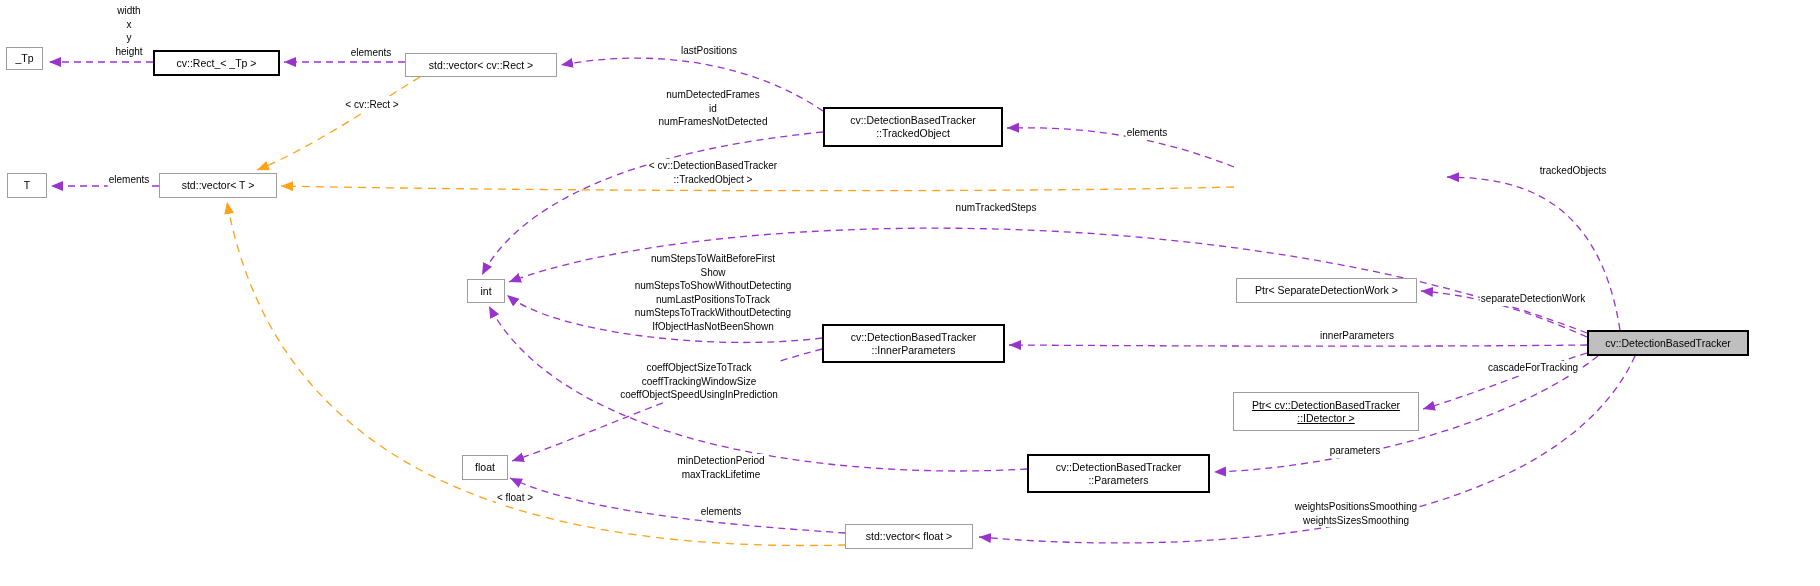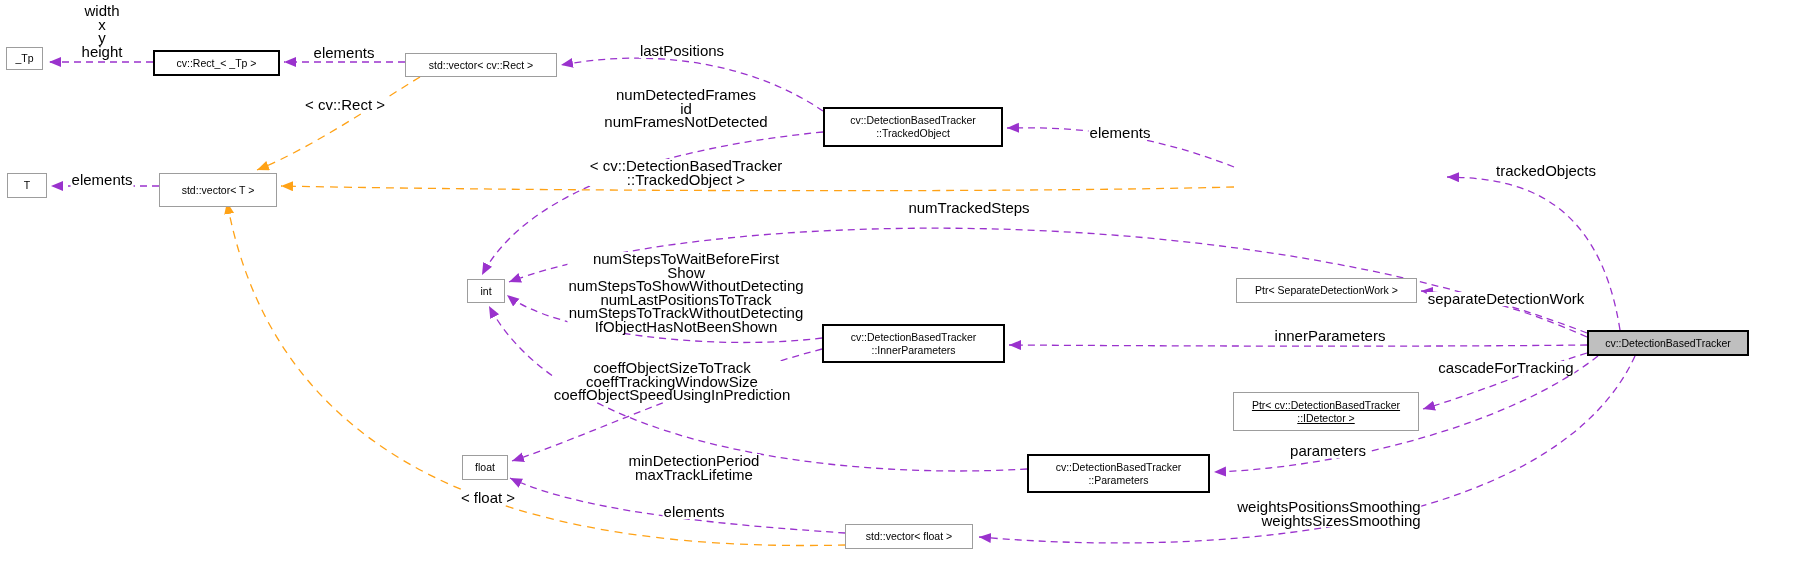--- a/index.html
+++ b/index.html
@@ -15,22 +15,22 @@
     position:absolute;box-sizing:border-box;background:#ffffff;
     border:1px solid #9d9d9d;
     display:flex;align-items:center;justify-content:center;
     text-align:center;font-size:10.5px;line-height:13px;white-space:pre-line;
     z-index:3;
   }
   .node.documented{border:2px solid #000000;}
   .node.main{border:2.5px solid #000000;background:#bfbfbf;}
   .elabel{
     position:absolute;transform:translateX(-50%);
-    font-size:15px;line-height:13.5px;white-space:pre-line;text-align:center;
-    background:#ffffff;padding:0 1px;z-index:2;
+    font-size:10px;line-height:13.5px;white-space:pre-line;text-align:center;
+    background:#ffffff;padding:0 1px;z-index:2;margin-left:27px;
   }
 </style>
 </head>
 <body>
 
 <div class="canvas">
 
   <svg class="edge-layer" width="1820" height="586" viewBox="0 0 1820 586" xmlns="http://www.w3.org/2000/svg">
     <defs>
       <marker id="ap" markerUnits="userSpaceOnUse" markerWidth="14" markerHeight="12" refX="12" refY="5" orient="auto">
@@ -90,30 +90,30 @@
 coeffTrackingWindowSize
 coeffObjectSpeedUsingInPrediction</div>
   <div class="elabel" style="left:694px;top:454px;">minDetectionPeriod
 maxTrackLifetime</div>
   <div class="elabel" style="left:488px;top:491px;">&lt; float &gt;</div>
   <div class="elabel" style="left:694px;top:505px;">elements</div>
   <div class="elabel" style="left:1330px;top:329px;">innerParameters</div>
   <div class="elabel" style="left:1506px;top:292px;">separateDetectionWork</div>
   <div class="elabel" style="left:1506px;top:361px;">cascadeForTracking</div>
   <div class="elabel" style="left:1328px;top:444px;">parameters</div>
-  <div class="elabel" style="left:1329px;top:500px;text-align:right;">weightsPositionsSmoothing
+  <div class="elabel" style="left:1329px;top:500px;">weightsPositionsSmoothing
 weightsSizesSmoothing</div>
 
   <div class="node" style="left:6px;top:47px;width:37px;height:23px;">_Tp</div>
   <div class="node documented" style="left:153px;top:50px;width:127px;height:26px;">cv::Rect_&lt; _Tp &gt;</div>
   <div class="node" style="left:405px;top:53px;width:152px;height:24px;">std::vector&lt; cv::Rect &gt;</div>
   <div class="node documented" style="left:823px;top:107px;width:180px;height:40px;">cv::DetectionBasedTracker
 ::TrackedObject</div>
   <div class="node" style="left:7px;top:173px;width:40px;height:25px;">T</div>
-  <div class="node" style="left:159px;top:173px;width:118px;height:34px;text-align:right;">std::vector&lt; T &gt;</div>
+  <div class="node" style="left:159px;top:173px;width:118px;height:25px;text-align:right;">std::vector&lt; T &gt;</div>
   <div class="node" style="left:467px;top:279px;width:38px;height:24px;">int</div>
   <div class="node documented" style="left:822px;top:324px;width:183px;height:39px;">cv::DetectionBasedTracker
 ::InnerParameters</div>
   <div class="node" style="left:1236px;top:278px;width:181px;height:25px;">Ptr&lt; SeparateDetectionWork &gt;</div>
   <div class="node main" style="left:1587px;top:330px;width:162px;height:26px;">cv::DetectionBasedTracker</div>
   <div class="node" style="left:1233px;top:392px;width:186px;height:39px;text-decoration:underline;">Ptr&lt; cv::DetectionBasedTracker
 ::IDetector &gt;</div>
   <div class="node documented" style="left:1027px;top:454px;width:183px;height:39px;">cv::DetectionBasedTracker
 ::Parameters</div>
   <div class="node" style="left:462px;top:455px;width:46px;height:25px;">float</div>

